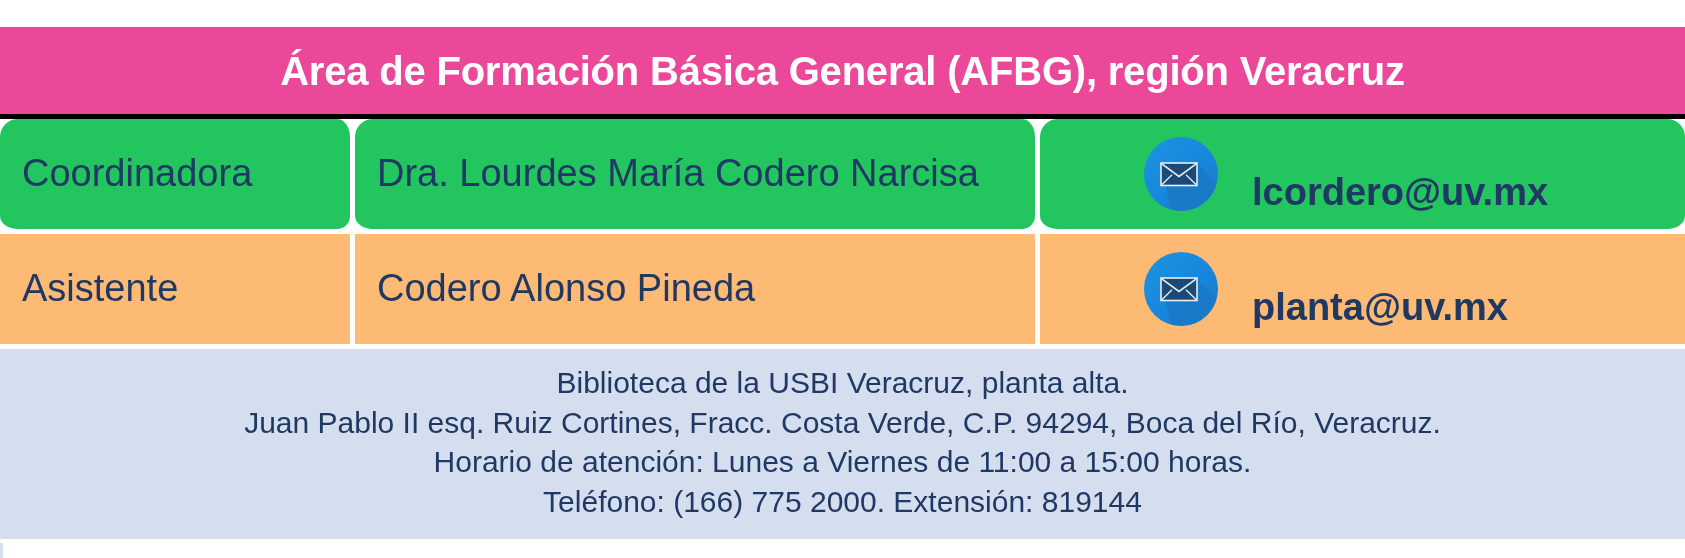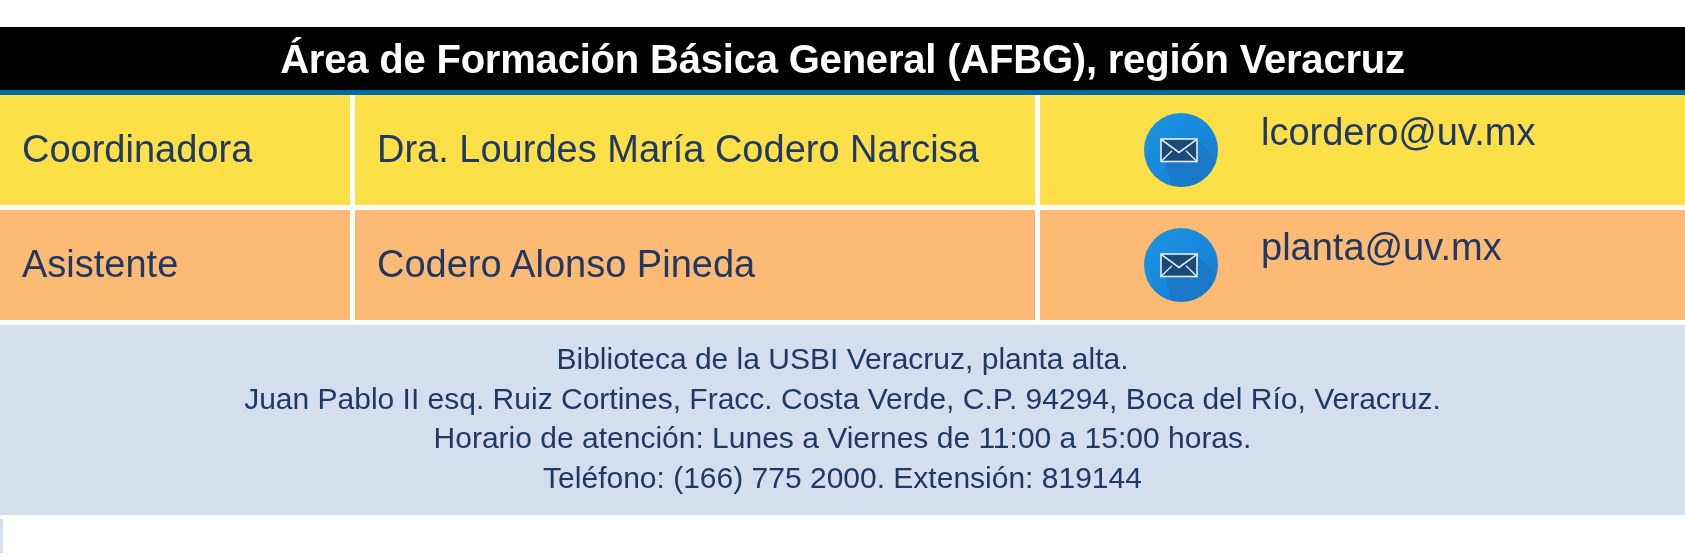--- a/index.html
+++ b/index.html
@@ -28,26 +28,26 @@
     left: 0px;
     top: 27px;
     width: 1685px;
     border-collapse: separate;
     border-spacing: 0;
     table-layout: fixed;
   }
 
   
   .title-row td {
-    background: #000000;
+    background: #ec4899;
     height: 63px;
-    padding: 0;
+    padding: 12px;
     text-align: center;
     vertical-align: middle;
-    border-bottom: 5px solid #0369a1;
+    border-bottom: 5px solid #000000;
   }
   .title-text {
     display: block;
     color: #ffffff;
     font-size: 40px;
     font-weight: bold;
     letter-spacing: -0.2px;
     line-height: 1.05;
     white-space: nowrap;
   }
@@ -59,35 +59,36 @@
     color: #1F3864;
     font-size: 38px;
     line-height: 1.1;
     height: 110px;
     border-right: 5px solid #ffffff;
     border-bottom: 5px solid #ffffff;
     overflow: hidden;
   }
   .data-row td:last-child { border-right: none; }
 
-  .row-a td { background: #fde047; }
+  .row-a td { background: #22c55e; border-radius: 18px; }
   .row-b td { background: #fdba74; }
 
   .col-role   { width: 355px; }
   .col-name   { width: 685px; }
   .col-mail   { width: 645px; }
 
   .mail-cell {
     white-space: nowrap;
   }
   .mail-inner {
     display: flex;
-    align-items: flex-start;
-    gap: 43px;
+    align-items: flex-end;
+    gap: 34px;
     padding-left: 82px;
+    font-weight: bold;
   }
   .mail-text {
     color: #1F3864;
     font-size: 38px;
     line-height: 1;
   }
 
   
   .mail-icon {
     position: relative;

